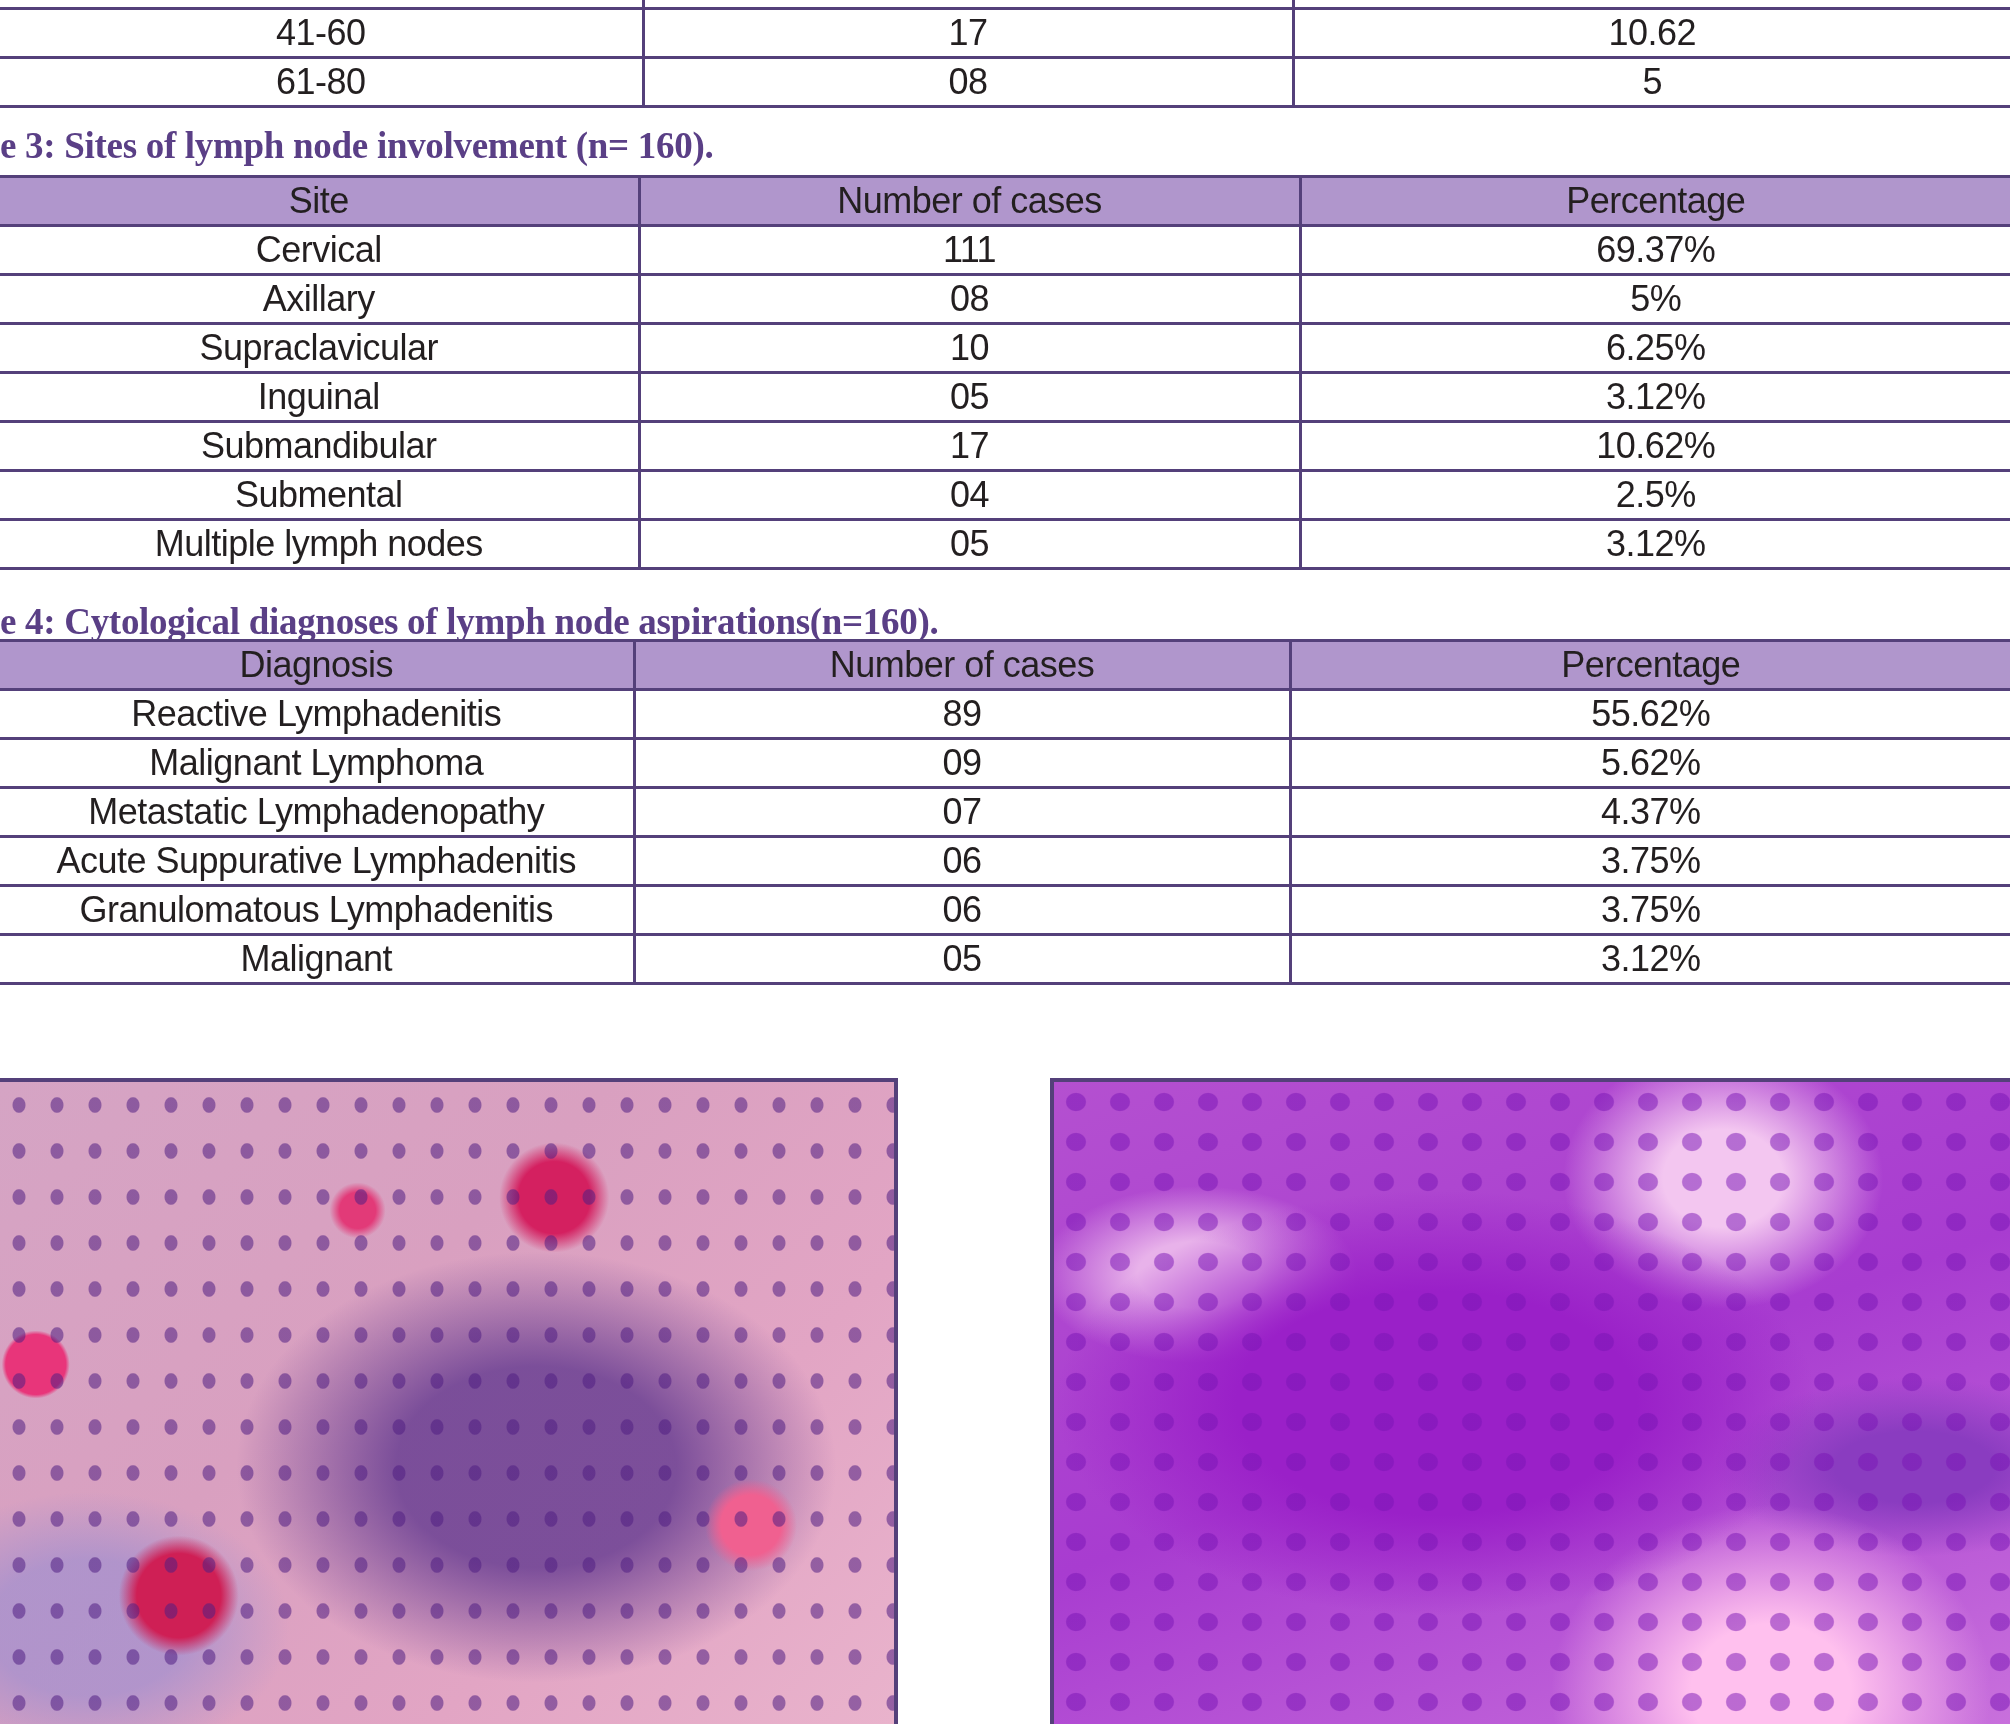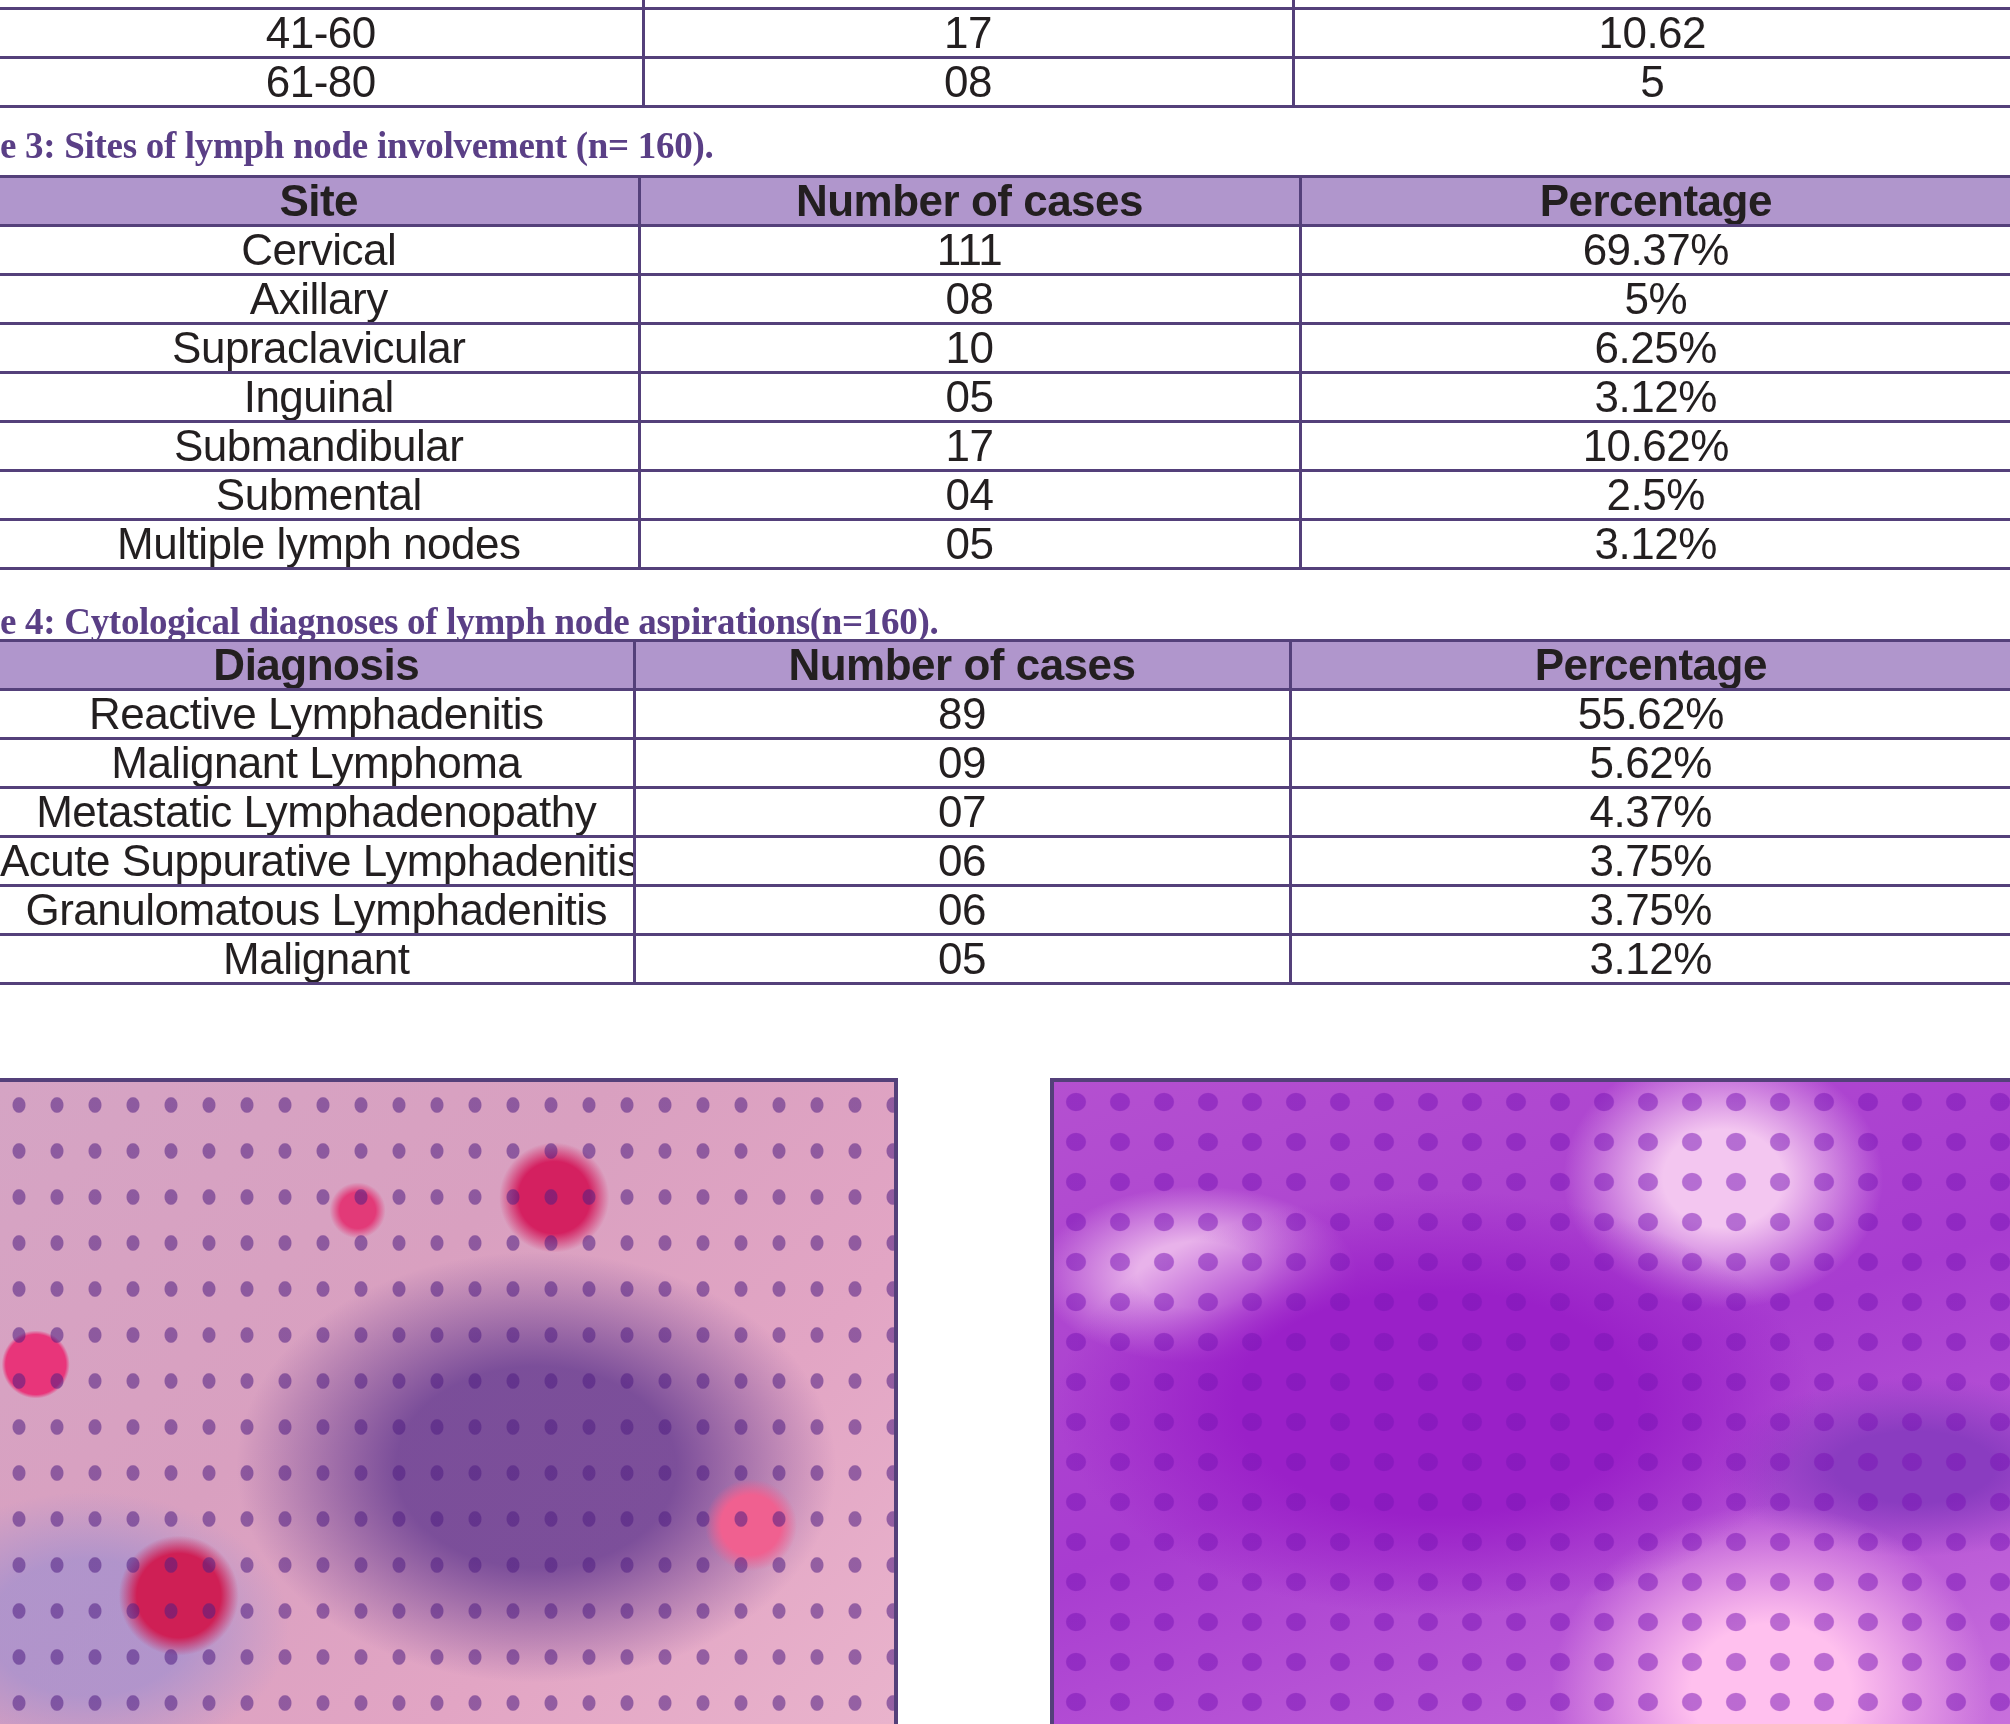--- a/index.html
+++ b/index.html
@@ -1,23 +1,23 @@
 <!DOCTYPE html>
 <html><head>
 <meta charset="utf-8">
 <style>
   html, body { margin: 0; padding: 0; background: #ffffff; }
   body { width: 2010px; height: 1724px; position: relative; overflow: hidden;
          font-family: "Liberation Sans", sans-serif; color: #231f20; }
   .tbl { position: absolute; left: 0; width: 2010px; border-collapse: collapse; table-layout: fixed; }
   .tbl td, .tbl th { border-top: 3px solid #54407a; border-bottom: 3px solid #54407a;
-                     text-align: center; font-size: 44px; padding: 0; height: 46px; line-height: 46px;
+                     text-align: center; font-size: 36px; padding: 0; height: 46px; line-height: 46px;
                      font-stretch: condensed; letter-spacing: -0.5px; white-space: nowrap; overflow: hidden; }
   .tbl td + td, .tbl th + th { border-left: 3px solid #54407a; }
-  .tbl th { background: #b096cc; font-weight: bold; height: 46px; }
+  .tbl th { background: #b096cc; font-weight: normal; height: 46px; }
   .caption { position: absolute; left: 0; font-family: "Liberation Serif", "DejaVu Serif", serif;
              font-weight: bold; font-size: 37px; color: #5a3f86; white-space: nowrap; letter-spacing: -0.3px; }
   .micro { position: absolute; top: 1078px; height: 646px; border: 4px solid #54407a; border-bottom: none; box-sizing: border-box; overflow: hidden; }
   #img-left { left: -4px; width: 902px;
     background:
       radial-gradient(circle at 4% 44%, #e8357a 0 30px, transparent 34px),
       radial-gradient(circle at 20% 80%, #cf1f55 0 42px, transparent 60px),
       radial-gradient(circle at 62% 18%, #d42060 0 36px, transparent 55px),
       radial-gradient(circle at 84% 69%, #f06090 0 30px, transparent 46px),
       radial-gradient(circle at 40% 20%, #e23a78 0 18px, transparent 28px),

